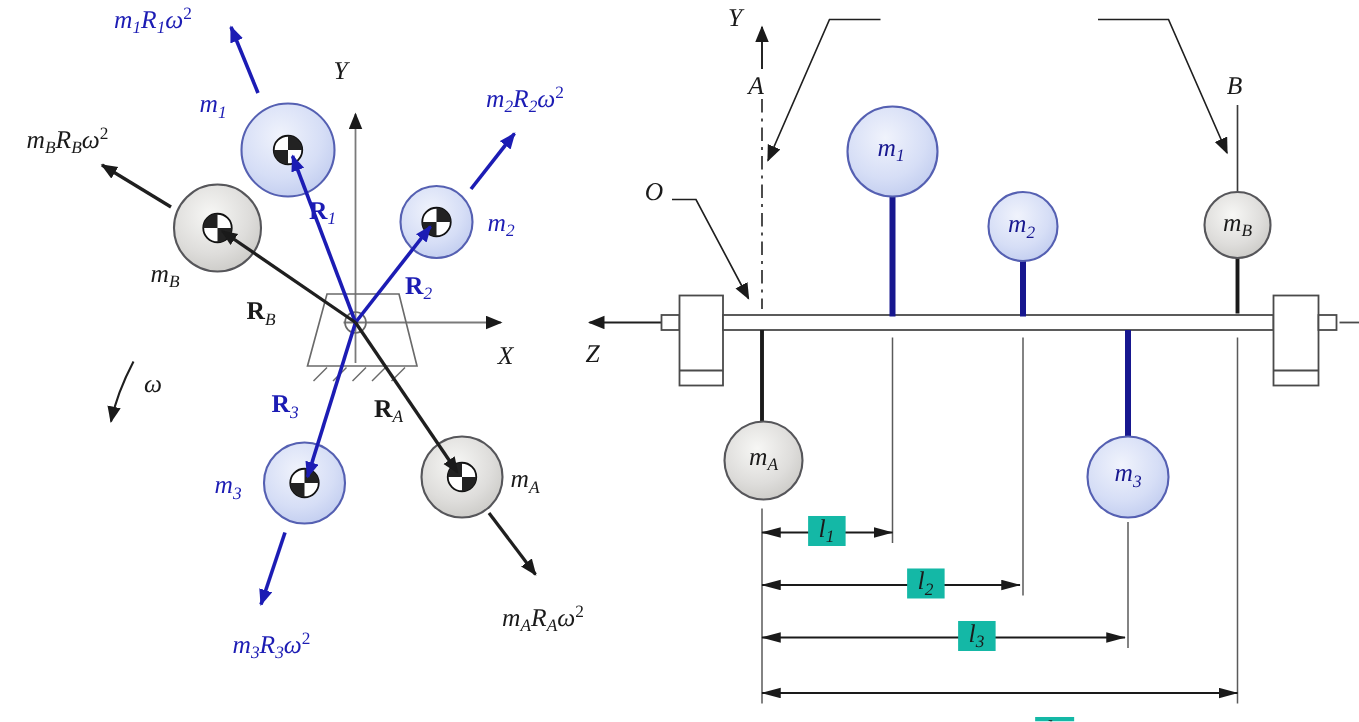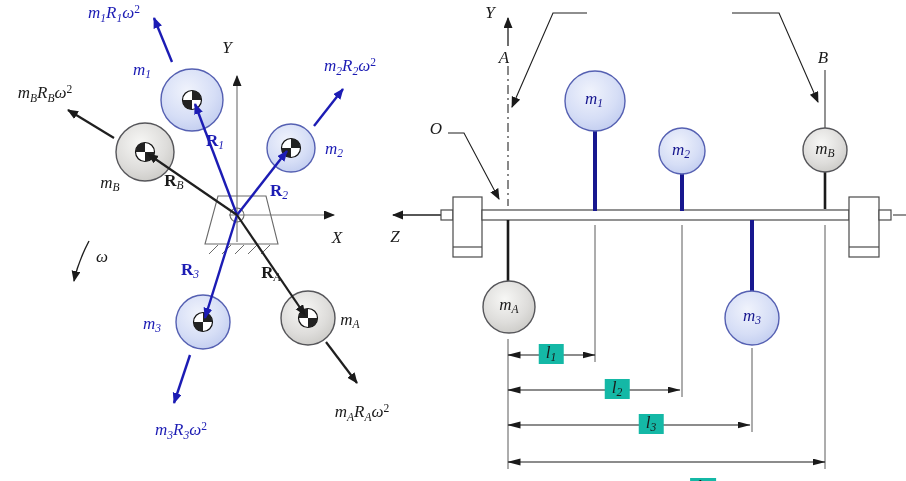--- a/index.html
+++ b/index.html
@@ -148,41 +148,41 @@
 
     <line x1="508" y1="355" x2="595" y2="355" stroke="#1a1a1a" stroke-width="1.2" marker-start="url(#dim)" marker-end="url(#dim)"></line>
     <line x1="508" y1="390" x2="680" y2="390" stroke="#1a1a1a" stroke-width="1.2" marker-start="url(#dim)" marker-end="url(#dim)"></line>
     <line x1="508" y1="425" x2="750" y2="425" stroke="#1a1a1a" stroke-width="1.2" marker-start="url(#dim)" marker-end="url(#dim)"></line>
     <line x1="508" y1="462" x2="825" y2="462" stroke="#1a1a1a" stroke-width="1.2" marker-start="url(#dim)" marker-end="url(#dim)"></line>
   </g>
 </svg>
 
 <div class="labels">
 
-  <div class="lbl blue" style="left:114px;top:14px;"><span class="i">m</span><span class="sub">1</span><span class="i">R</span><span class="sub">1</span><span class="i">ω</span><span class="sup">2</span></div>
+  <div class="lbl blue" style="left:102px;top:14px;"><span class="i">m</span><span class="sub">1</span><span class="i">R</span><span class="sub">1</span><span class="i">ω</span><span class="sup">2</span></div>
   <div class="lbl blue" style="left:350px;top:67px;"><span class="i">m</span><span class="sub">2</span><span class="i">R</span><span class="sub">2</span><span class="i">ω</span><span class="sup">2</span></div>
   <div class="lbl blue" style="left:181px;top:431px;"><span class="i">m</span><span class="sub">3</span><span class="i">R</span><span class="sub">3</span><span class="i">ω</span><span class="sup">2</span></div>
   <div class="lbl" style="left:45px;top:94px;"><span class="i">m</span><span class="sub">B</span><span class="i">R</span><span class="sub">B</span><span class="i">ω</span><span class="sup">2</span></div>
   <div class="lbl" style="left:362px;top:413px;"><span class="i">m</span><span class="sub">A</span><span class="i">R</span><span class="sub">A</span><span class="i">ω</span><span class="sup">2</span></div>
 
   <div class="lbl i" style="left:227px;top:47px;font-style:italic;">Y</div>
   <div class="lbl i" style="left:337px;top:237px;font-style:italic;">X</div>
   <div class="lbl i" style="left:102px;top:256px;font-style:italic;">ω</div>
 
   <div class="lbl blue" style="left:142px;top:71px;"><span class="i">m</span><span class="sub">1</span></div>
   <div class="lbl blue" style="left:334px;top:150px;"><span class="i">m</span><span class="sub">2</span></div>
   <div class="lbl blue" style="left:152px;top:325px;"><span class="i">m</span><span class="sub">3</span></div>
   <div class="lbl" style="left:110px;top:184px;"><span class="i">m</span><span class="sub">B</span></div>
   <div class="lbl" style="left:350px;top:321px;"><span class="i">m</span><span class="sub">A</span></div>
 
   <div class="lbl blue" style="left:215px;top:142px;"><span class="b">R</span><span class="sub">1</span></div>
   <div class="lbl blue" style="left:279px;top:192px;"><span class="b">R</span><span class="sub">2</span></div>
   <div class="lbl blue" style="left:190px;top:271px;"><span class="b">R</span><span class="sub">3</span></div>
-  <div class="lbl" style="left:174px;top:182px;"><span class="b">R</span><span class="sub">B</span></div>
-  <div class="lbl" style="left:271px;top:274px;text-align:right;"><span class="b">R</span><span class="sub">A</span></div>
+  <div class="lbl" style="left:174px;top:209px;"><span class="b">R</span><span class="sub">B</span></div>
+  <div class="lbl" style="left:259px;top:274px;text-align:right;"><span class="b">R</span><span class="sub">A</span></div>
 
   <div class="lbl" style="left:490px;top:12px;font-style:italic;">Y</div>
   <div class="lbl" style="left:395px;top:236px;font-style:italic;">Z</div>
   <div class="lbl" style="left:504px;top:57px;font-style:italic;">A</div>
   <div class="lbl" style="left:823px;top:57px;font-style:italic;">B</div>
   <div class="lbl" style="left:436px;top:128px;font-style:italic;">O</div>
 
   <div class="lbl navy" style="left:594px;top:100px;"><span class="i">m</span><span class="sub">1</span></div>
   <div class="lbl navy" style="left:681px;top:151px;"><span class="i">m</span><span class="sub">2</span></div>
   <div class="lbl navy" style="left:752px;top:317px;"><span class="i">m</span><span class="sub">3</span></div>

